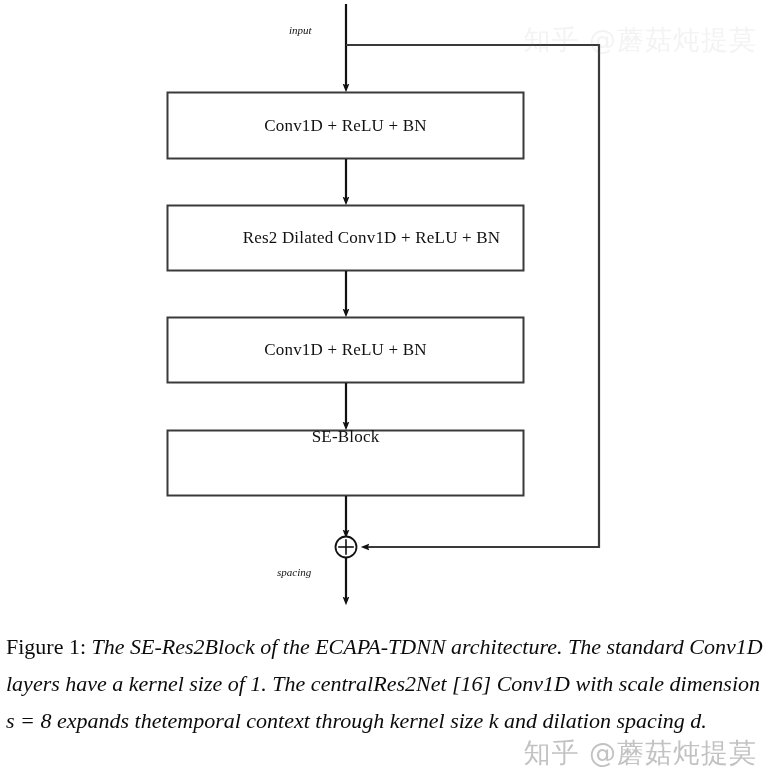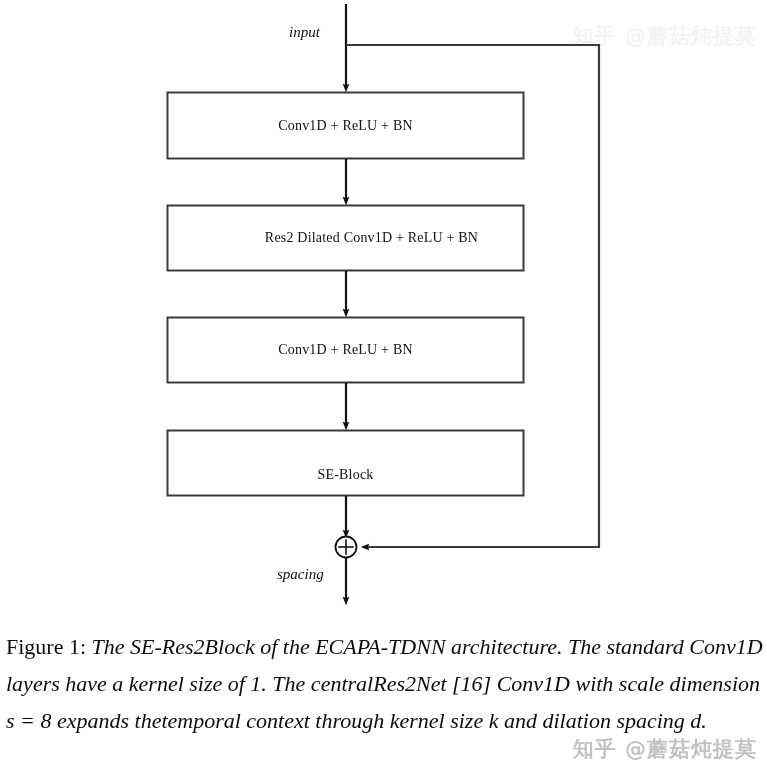--- a/index.html
+++ b/index.html
@@ -28,30 +28,30 @@
     position: absolute;
     left: 0;
     top: 0;
   }
 
   .blocklabel {
     position: absolute;
     display: flex;
     align-items: center;
     justify-content: center;
-    font-size: 14px;
+    font-size: 17px;
     letter-spacing: 0.2px;
     white-space: nowrap;
     color: #111;
   }
 
   .flowlabel {
     position: absolute;
     font-style: italic;
-    font-size: 15px;
+    font-size: 11px;
     color: #111;
     white-space: nowrap;
   }
 
   
   #caption {
     position: absolute;
     left: 6px;
     top: 628px;
     width: 757px;
@@ -67,25 +67,24 @@
   }
   #caption .mathit {
     font-style: italic;
     font-family: "Liberation Serif", "DejaVu Serif", serif;
   }
 
   
   .watermark {
     position: absolute;
     font-family: "DejaVu Sans", "Liberation Sans", sans-serif;
-    font-size: 21px;
+    font-size: 27px;
     white-space: nowrap;
     letter-spacing: 1px;
     pointer-events: none;
-    font-weight: bold;
   }
   #watermark-top {
     right: 10px;
     top: 22px;
     color: rgba(140,140,140,0.10);
   }
   #watermark-bottom {
     right: 10px;
     top: 735px;
     color: rgba(120,120,120,0.45);
@@ -126,21 +125,21 @@
 
     <line x1="346" y1="558" x2="346" y2="601" stroke="#111111" stroke-width="2.2" marker-end="url(#arrowhead)"></line>
   </svg>
 
   <div class="blocklabel" style="left:167px; top:92px; width:357px; height:67px;">Conv1D + ReLU + BN</div>
 
   <div class="blocklabel" style="left:167px; top:205px; width:409px; height:66px;">Res2 Dilated Conv1D + ReLU + BN</div>
 
   <div class="blocklabel" style="left:167px; top:317px; width:357px; height:66px;">Conv1D + ReLU + BN</div>
 
-  <div class="blocklabel" style="left:167px; top:444px; width:357px; height:62px;">SE-Block</div>
+  <div class="blocklabel" style="left:167px; top:406px; width:357px; height:62px;">SE-Block</div>
 
   <div class="flowlabel" style="left:289px; top:24px;">input</div>
 
   <div class="flowlabel" style="left:277px; top:566px;">spacing</div>
 </div>
 
 <div id="caption">
   <span class="figno">Figure 1:</span><span class="captxt"> </span><span class="captxt">The SE-Res2Block of the ECAPA-TDNN architecture.</span>
   <span class="captxt">The standard Conv1D layers have a kernel size of 1. The central</span><span class="captxt">Res2Net [16] Conv1D with scale dimension </span><span class="mathit">s = 8</span><span class="captxt"> expands the</span><span class="captxt">temporal context through kernel size </span><span class="mathit">k</span><span class="captxt"> and dilation spacing </span><span class="mathit">d</span><span class="captxt">.</span>
 </div>

